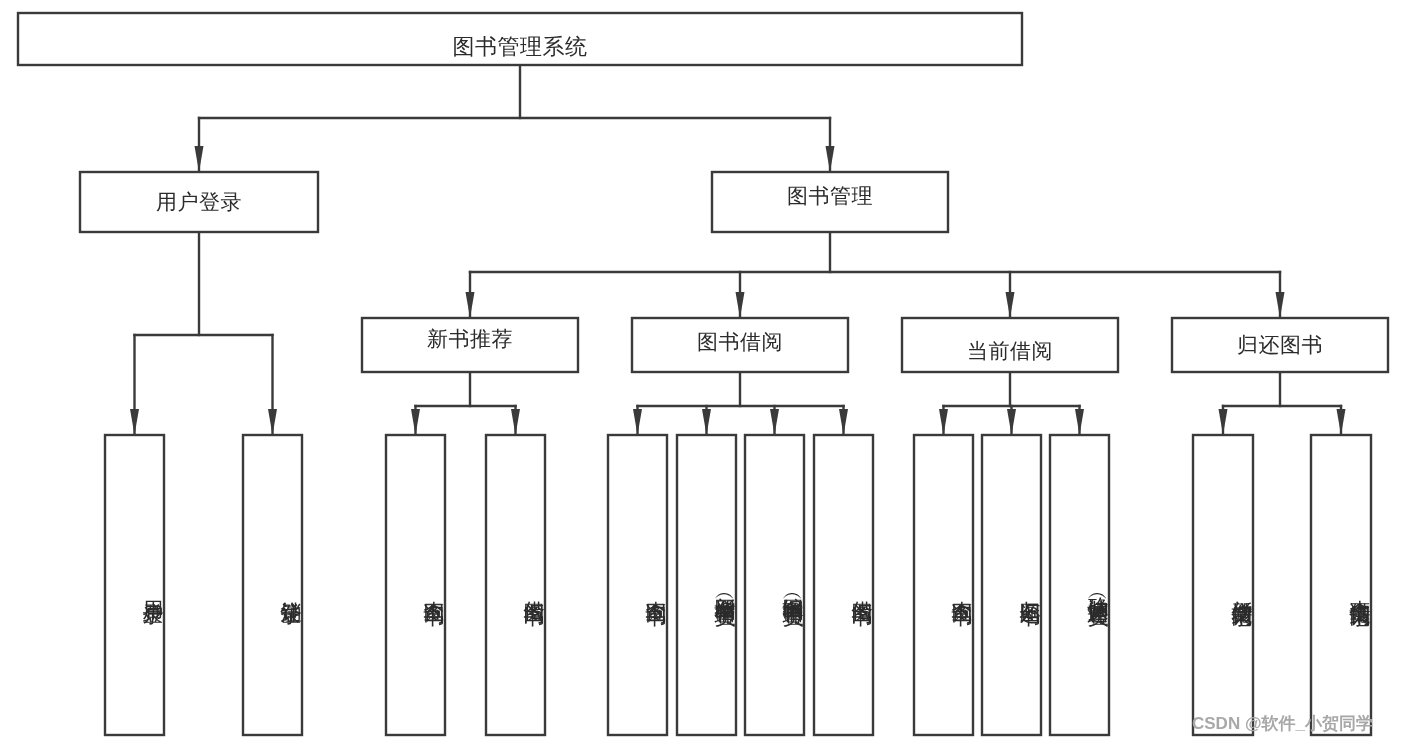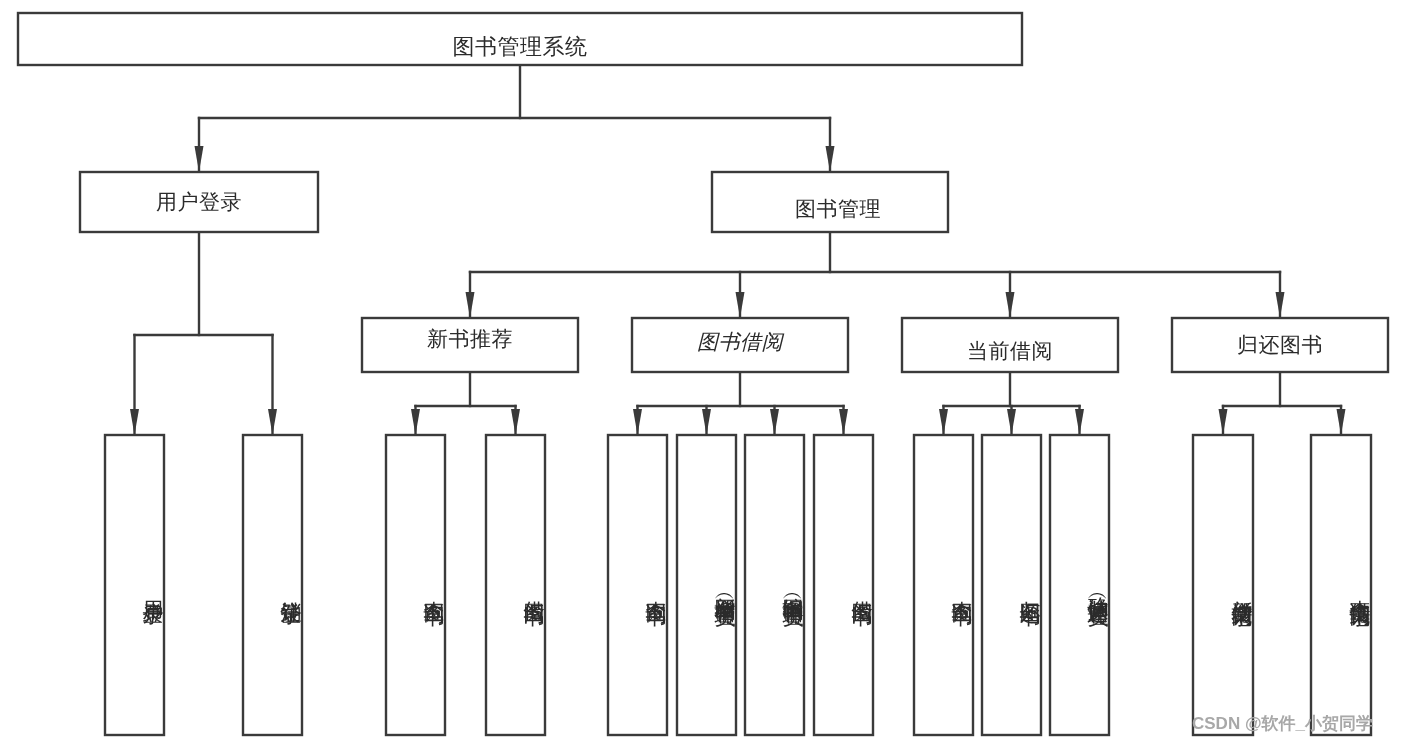--- a/index.html
+++ b/index.html
@@ -167,23 +167,23 @@
         <rect x="982" y="435" width="59" height="300" class="node-box"></rect>
         <rect x="1050" y="435" width="59" height="300" class="node-box"></rect>
         <rect x="1193" y="435" width="60" height="300" class="node-box"></rect>
         <rect x="1311" y="435" width="60" height="300" class="node-box"></rect>
       </g>
   </svg>
 
   <div id="labels-layer">
       <div class="node-label horizontal root" style="left: 18px; top: 13px; width: 1004px; height: 68px;">图书管理系统</div>
       <div class="node-label horizontal" style="left: 80px; top: 172px; width: 238px; height: 60px;">用户登录</div>
-      <div class="node-label horizontal" style="left: 712px; top: 179px; width: 236px; height: 60px; margin-left: 8px;">图书管理</div>
+      <div class="node-label horizontal" style="left: 712px; top: 166px; width: 236px; height: 60px;">图书管理</div>
       <div class="node-label horizontal" style="left: 362px; top: 318px; width: 216px; height: 42px;">新书推荐</div>
-      <div class="node-label horizontal" style="left: 632px; top: 318px; width: 216px; height: 48px; font-style: italic;">图书借阅</div>
+      <div class="node-label horizontal" style="left: 632px; top: 318px; width: 216px; height: 48px;">图书借阅</div>
       <div class="node-label horizontal" style="left: 902px; top: 318px; width: 216px; height: 66px;">当前借阅</div>
       <div class="node-label horizontal" style="left: 1172px; top: 318px; width: 216px; height: 54px;">归还图书</div>
       <div class="node-label vertical" style="left: 105px; top: 435px; width: 59px; height: 300px;">用户登录</div>
       <div class="node-label vertical" style="left: 243px; top: 435px; width: 59px; height: 300px;">注销登录</div>
       <div class="node-label vertical" style="left: 386px; top: 435px; width: 59px; height: 300px;">查询图书</div>
       <div class="node-label vertical" style="left: 486px; top: 435px; width: 59px; height: 300px;">借阅图书</div>
       <div class="node-label vertical" style="left: 608px; top: 435px; width: 59px; height: 300px;">查询图书</div>
       <div class="node-label vertical" style="left: 677px; top: 435px; width: 59px; height: 300px;">新增图书（管理员）</div>
       <div class="node-label vertical" style="left: 745px; top: 435px; width: 59px; height: 300px;">编辑图书（管理员）</div>
       <div class="node-label vertical" style="left: 814px; top: 435px; width: 59px; height: 300px;">借阅图书</div>

